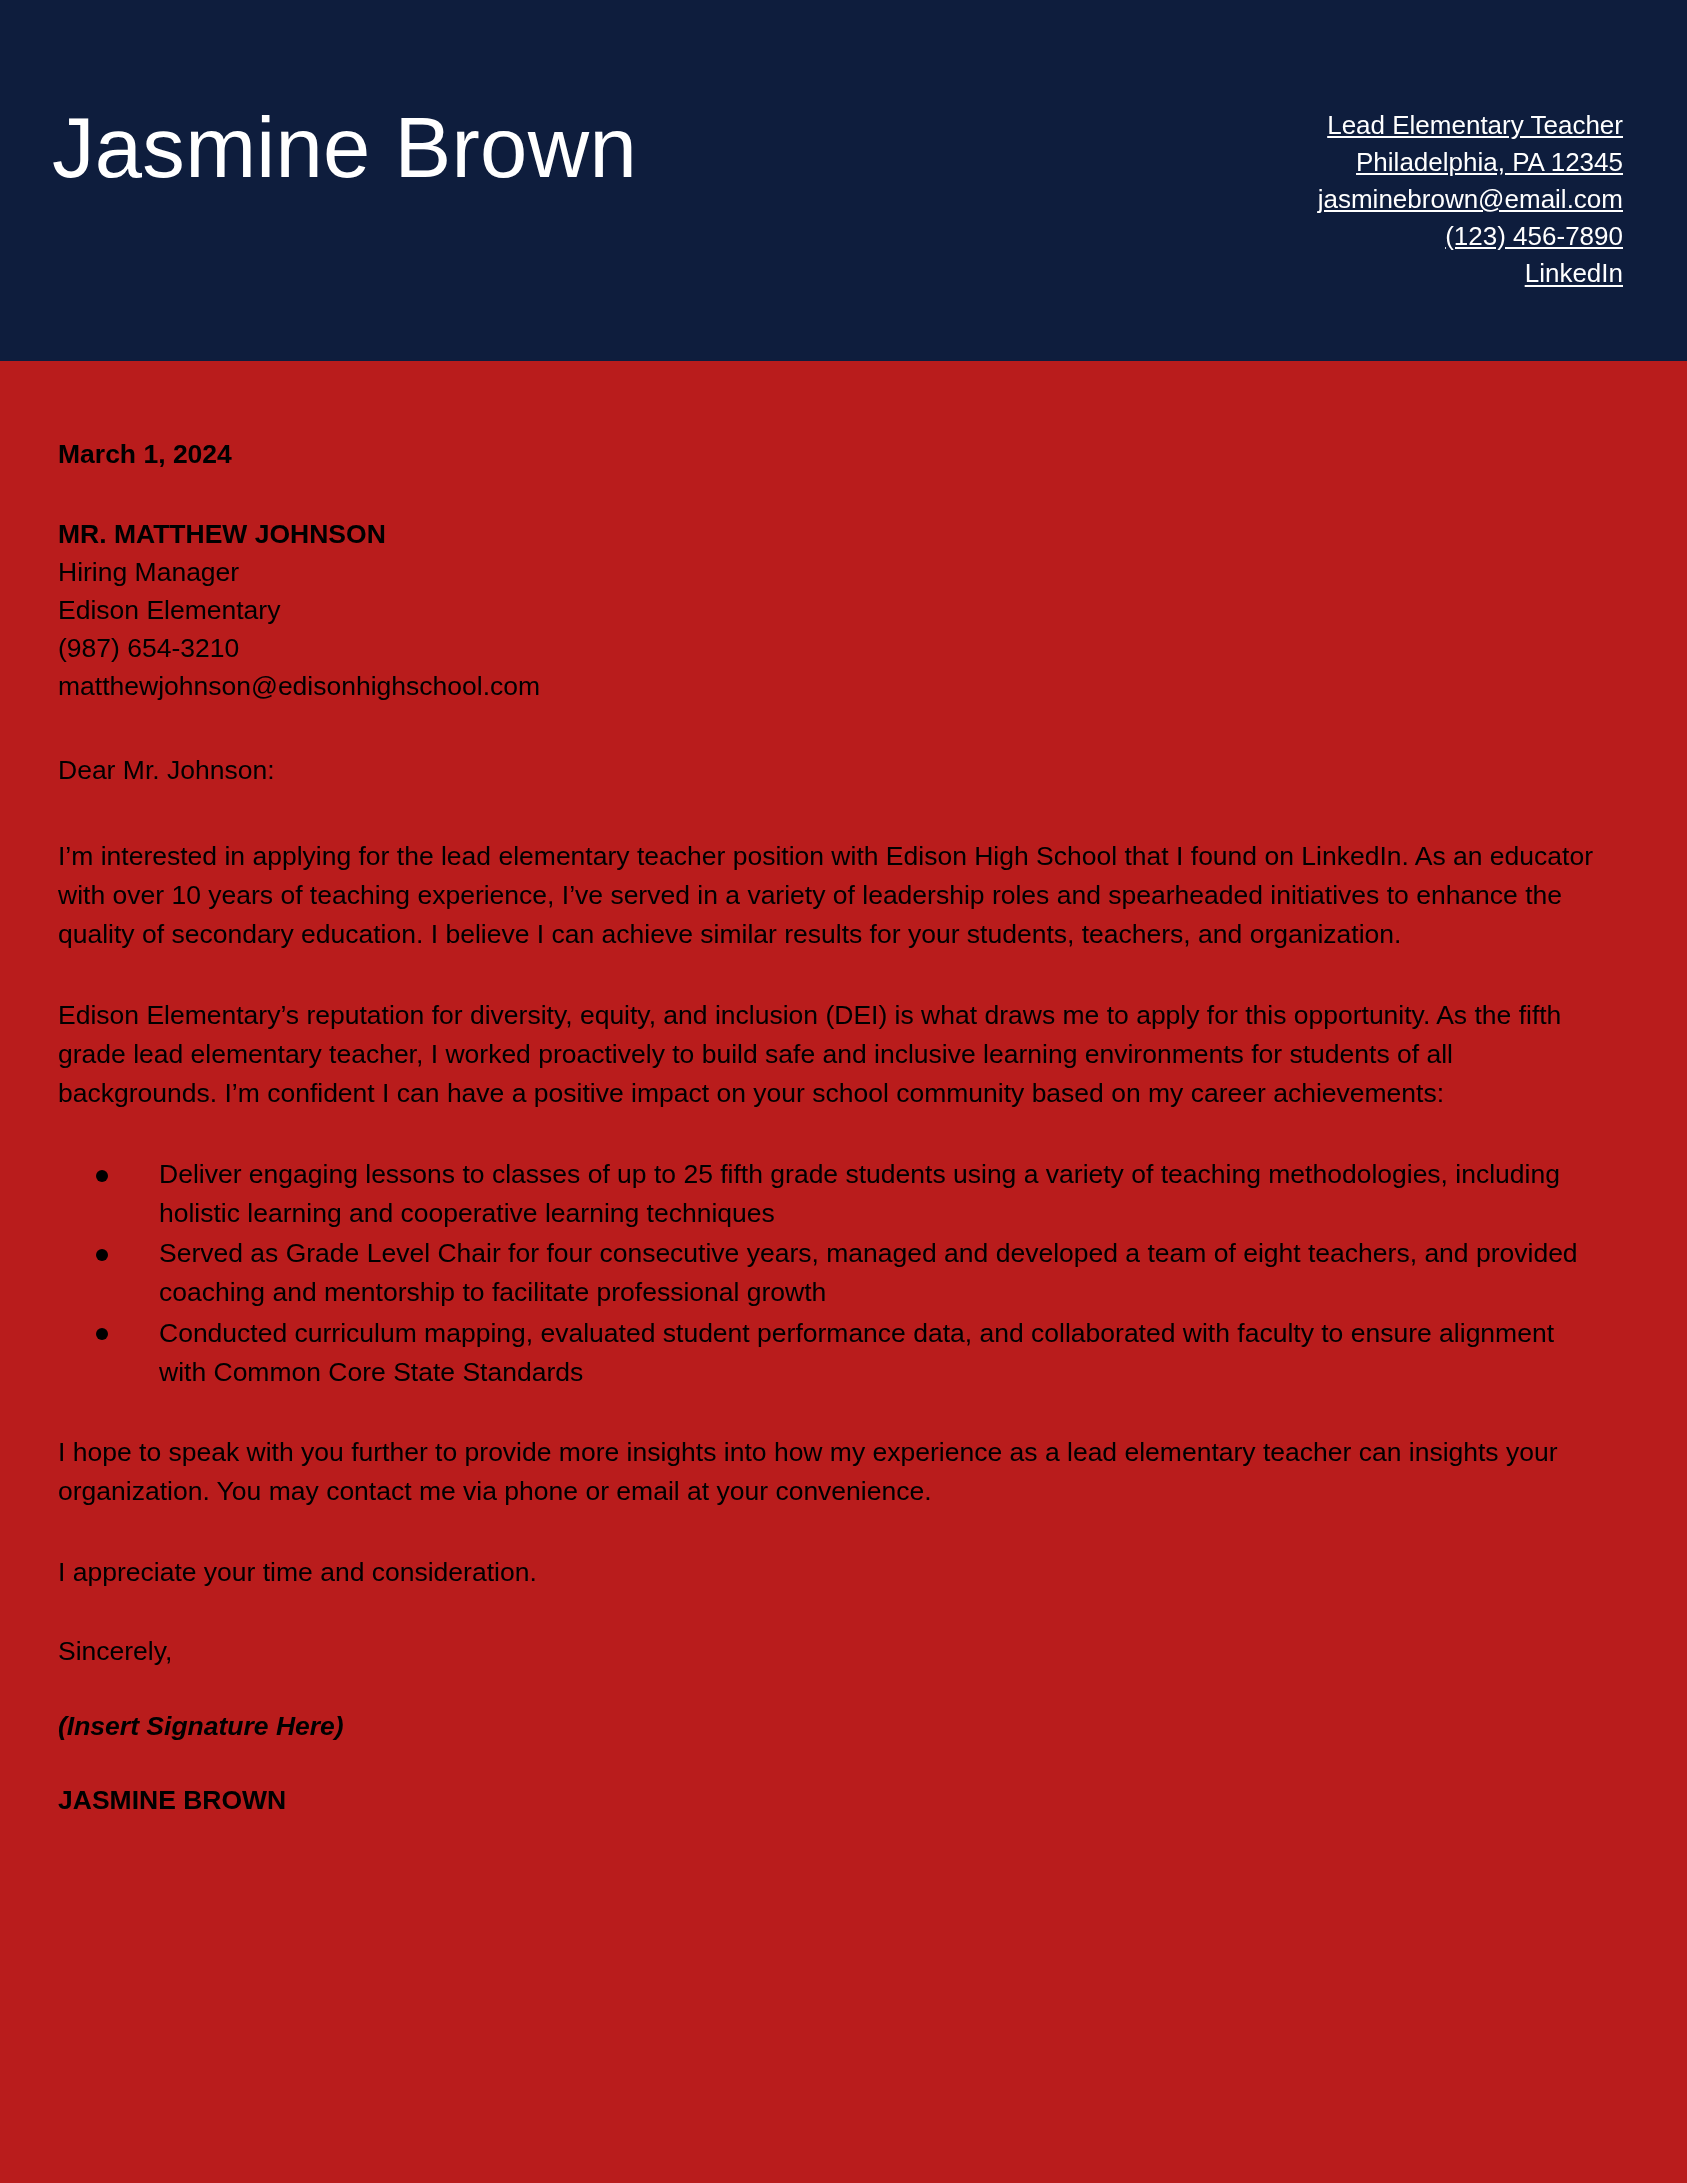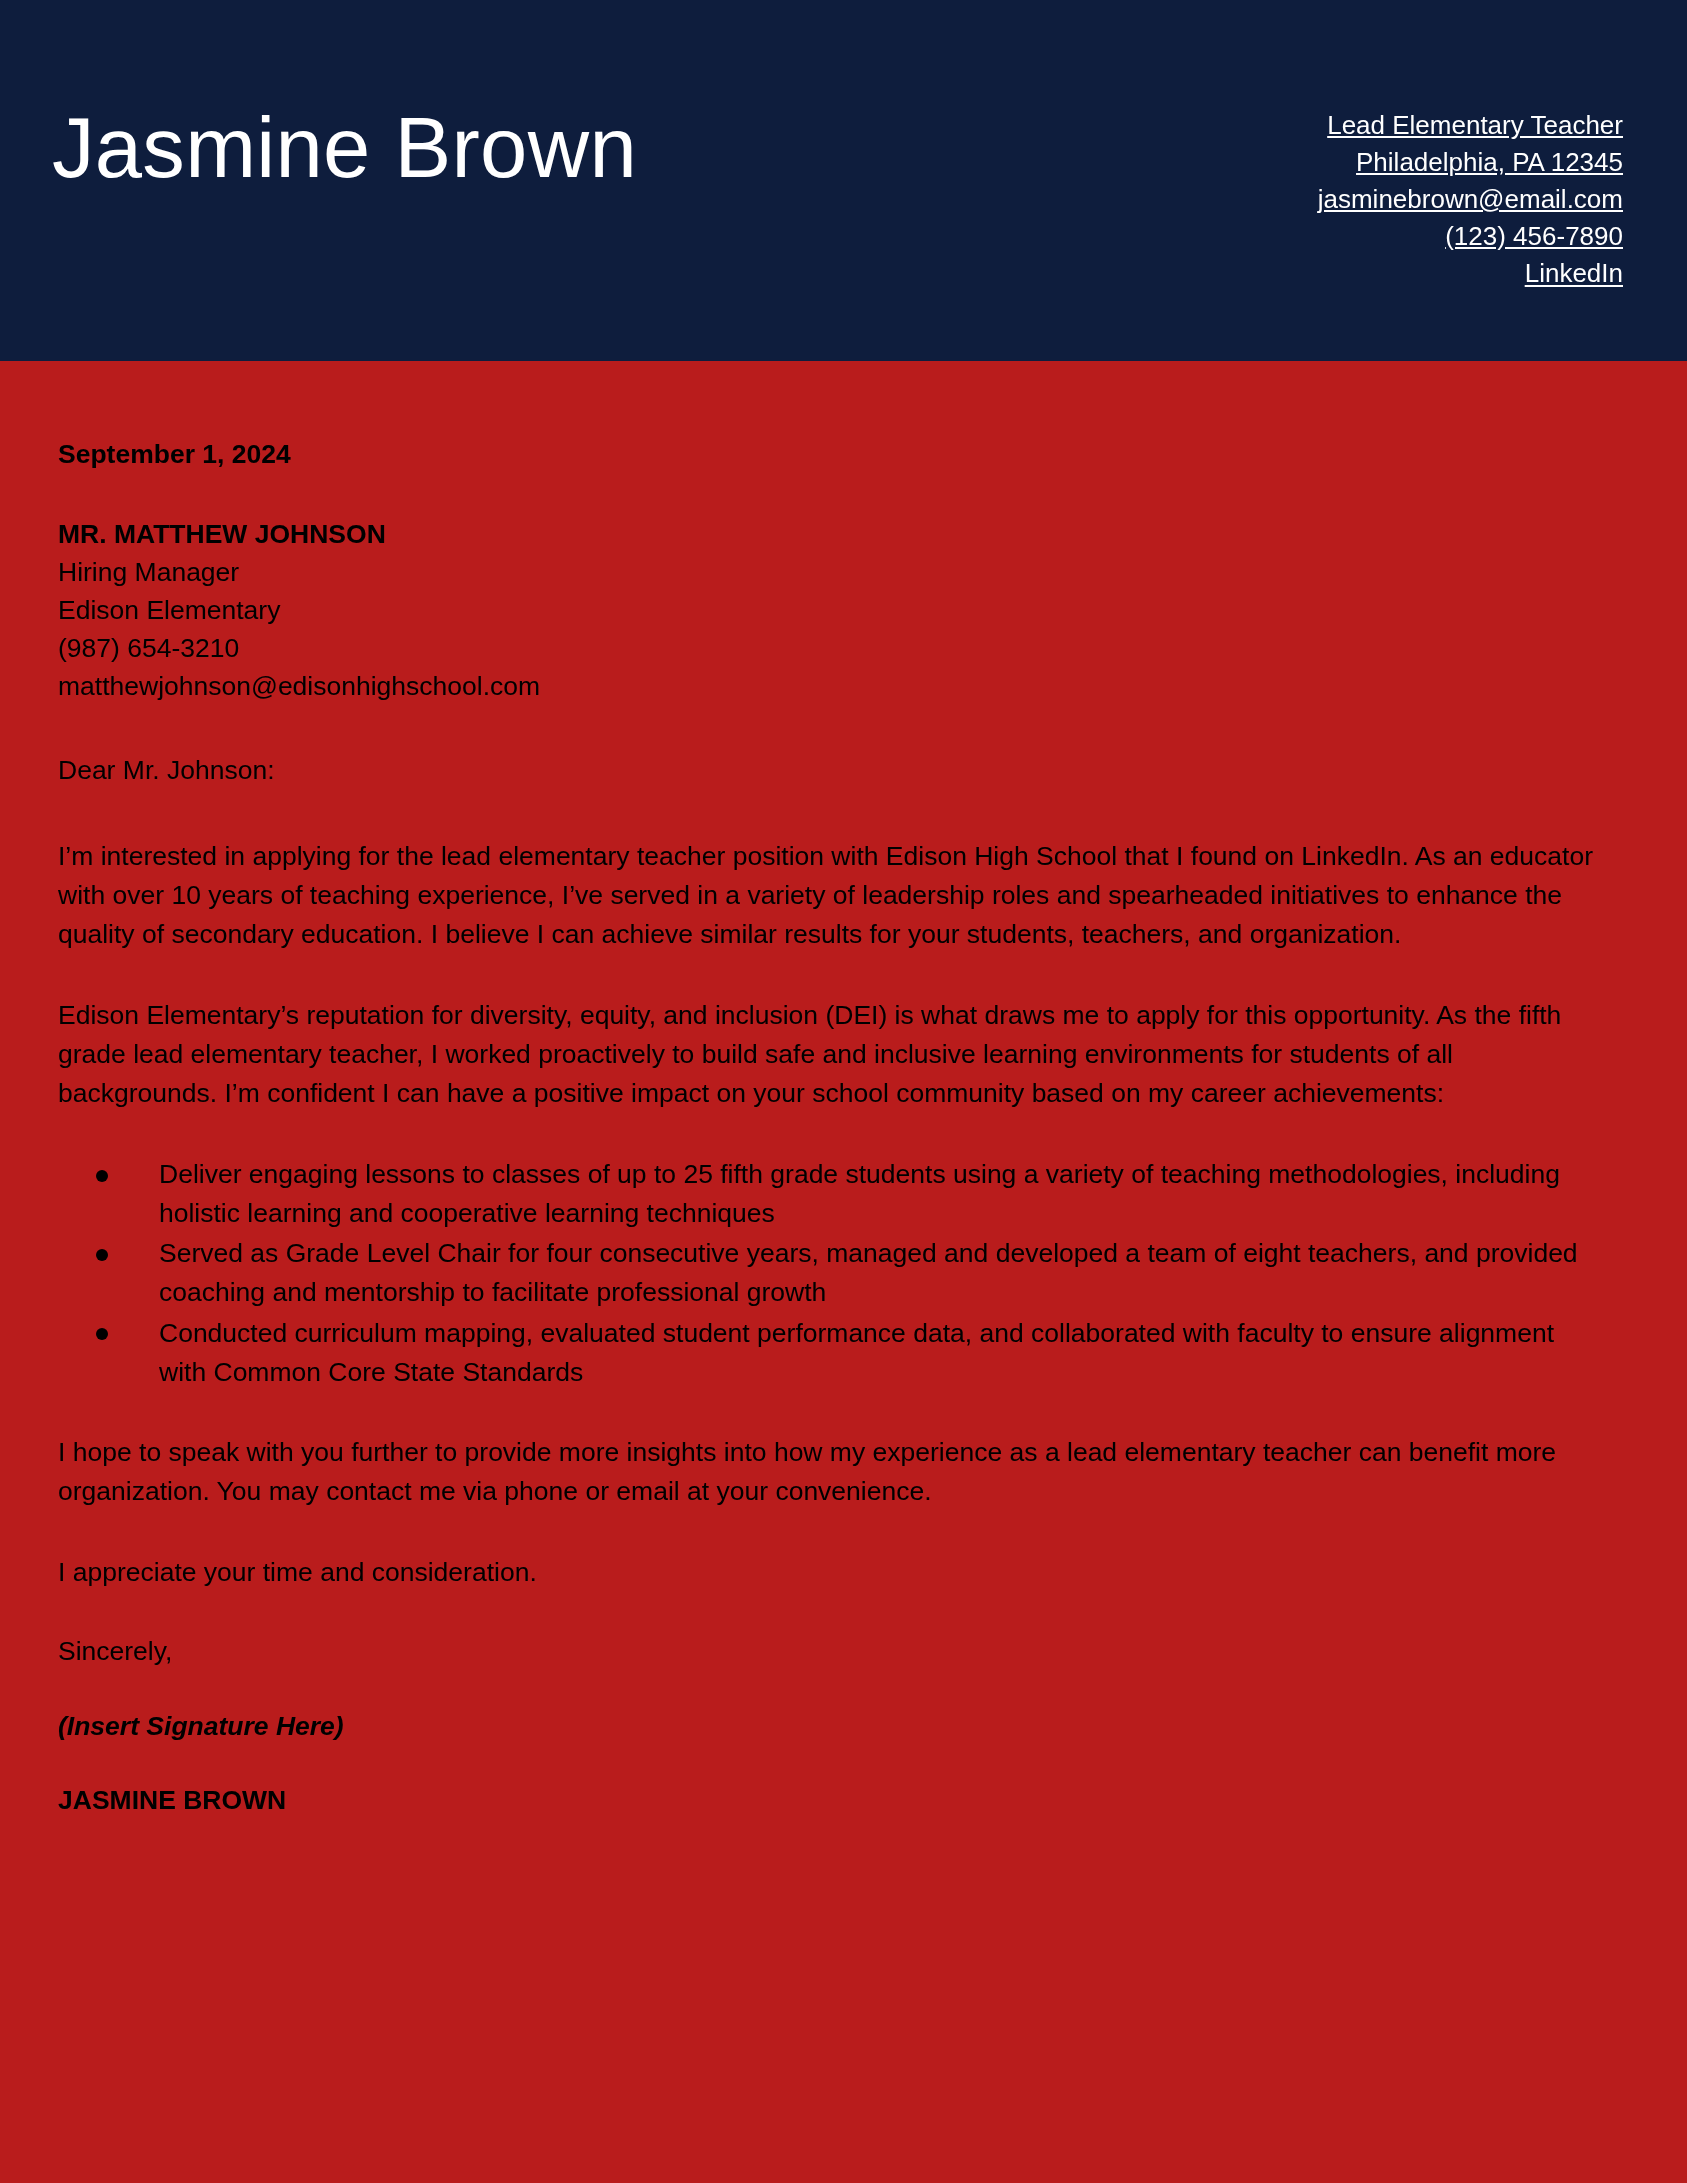--- a/index.html
+++ b/index.html
@@ -173,21 +173,21 @@
       <span class="contact-line">Lead Elementary Teacher</span>
       <span class="contact-line">Philadelphia, PA 12345</span>
       <span class="contact-line">jasminebrown@email.com</span>
       <span class="contact-line">(123) 456-7890</span>
       <span class="contact-line"><a class="contact-link" href="#">LinkedIn</a></span>
     </div>
   </div>
 
   <div class="letter-body">
 
-    <p class="date-line">September 1, 2024</p>
+    <p class="date-line">March 1, 2024</p>
 
     <div class="recipient-block">
       <p class="recipient-name">MR. MATTHEW JOHNSON</p>
       <p class="recipient-line">Hiring Manager</p>
       <p class="recipient-line">Edison Elementary</p>
       <p class="recipient-line">(987) 654-3210</p>
       <p class="recipient-line">matthewjohnson@edisonhighschool.com</p>
     </div>
 
     <p class="salutation">Dear Mr. Johnson:</p>
@@ -204,21 +204,21 @@
       <li class="achievement-item">
         <span class="bullet-dot"></span>
         <span>Served as Grade Level Chair for four consecutive years, managed and developed a team of eight teachers, and provided coaching and mentorship to facilitate professional growth</span>
       </li>
       <li class="achievement-item">
         <span class="bullet-dot"></span>
         <span>Conducted curriculum mapping, evaluated student performance data, and collaborated with faculty to ensure alignment with Common Core State Standards</span>
       </li>
     </ul>
 
-    <p class="closing-paragraph">I hope to speak with you further to provide more insights into how my experience as a lead elementary teacher can benefit more organization. You may contact me via phone or email at your convenience.</p>
+    <p class="closing-paragraph">I hope to speak with you further to provide more insights into how my experience as a lead elementary teacher can insights your organization. You may contact me via phone or email at your convenience.</p>
 
     <p class="closing-paragraph">I appreciate your time and consideration.</p>
 
     <p class="sign-off">Sincerely,</p>
 
     <p class="signature-placeholder">(Insert Signature Here)</p>
 
     <p class="signer-name">JASMINE BROWN</p>
 
   </div>

